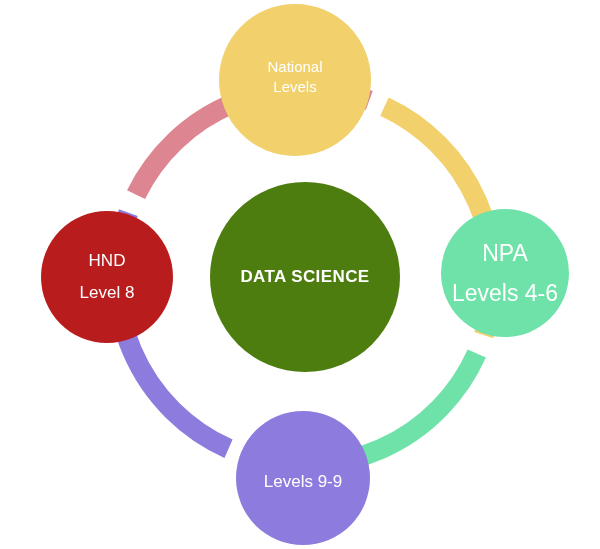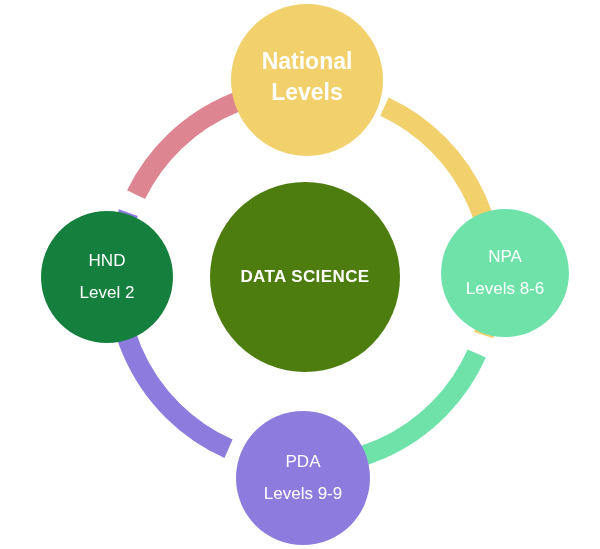--- a/index.html
+++ b/index.html
@@ -48,44 +48,43 @@
     left: 210px;
     top: 182px;
     width: 190px;
     height: 190px;
     font-size: 17px;
     font-weight: bold;
     letter-spacing: 0.4px;
   }
   
   #node-national-units {
-    left: 231px;
+    left: 219px;
     top: 4px;
     width: 152px;
     height: 152px;
-    font-size: 23px;
-    font-weight: bold;
+    font-size: 15px;
   }
   #node-national-units .gap { height: 7px; }
   
   #node-hnd {
     left: 41px;
     top: 211px;
     width: 132px;
     height: 132px;
     font-size: 17px;
   }
   #node-hnd .gap { height: 9px; }
   
   #node-npa {
     left: 441px;
     top: 209px;
     width: 128px;
     height: 128px;
-    font-size: 17px;
+    font-size: 23px;
   }
   #node-npa .gap { height: 9px; }
   
   #node-pda {
     left: 236px;
     top: 411px;
     width: 134px;
     height: 134px;
     font-size: 17px;
   }
@@ -109,28 +108,27 @@
 
   <div class="node" id="node-national-units" style="background: rgb(242, 208, 107);">
     <span class="node-line">National</span>
     <span class="node-line">Levels</span>
     <span class="gap"></span>
   </div>
 
   <div class="node" id="node-npa" style="background: rgb(110, 226, 168);">
     <span class="node-line">NPA</span>
     <span class="gap"></span>
-    <span class="node-line">Levels 8-6</span>
+    <span class="node-line">Levels 4-6</span>
   </div>
 
   <div class="node" id="node-pda" style="background: rgb(142, 123, 222);">
-    <span class="node-line">PDA</span>
     <span class="gap"></span>
     <span class="node-line">Levels 9-9</span>
   </div>
 
-  <div class="node" id="node-hnd" style="background: #15803d; align-items: center;">
+  <div class="node" id="node-hnd" style="background: #b91c1c; align-items: center;">
     <span class="node-line">HND</span>
     <span class="gap"></span>
-    <span class="node-line">Level 2</span>
+    <span class="node-line">Level 8</span>
   </div>
 
 </div>
 
 </body></html>

